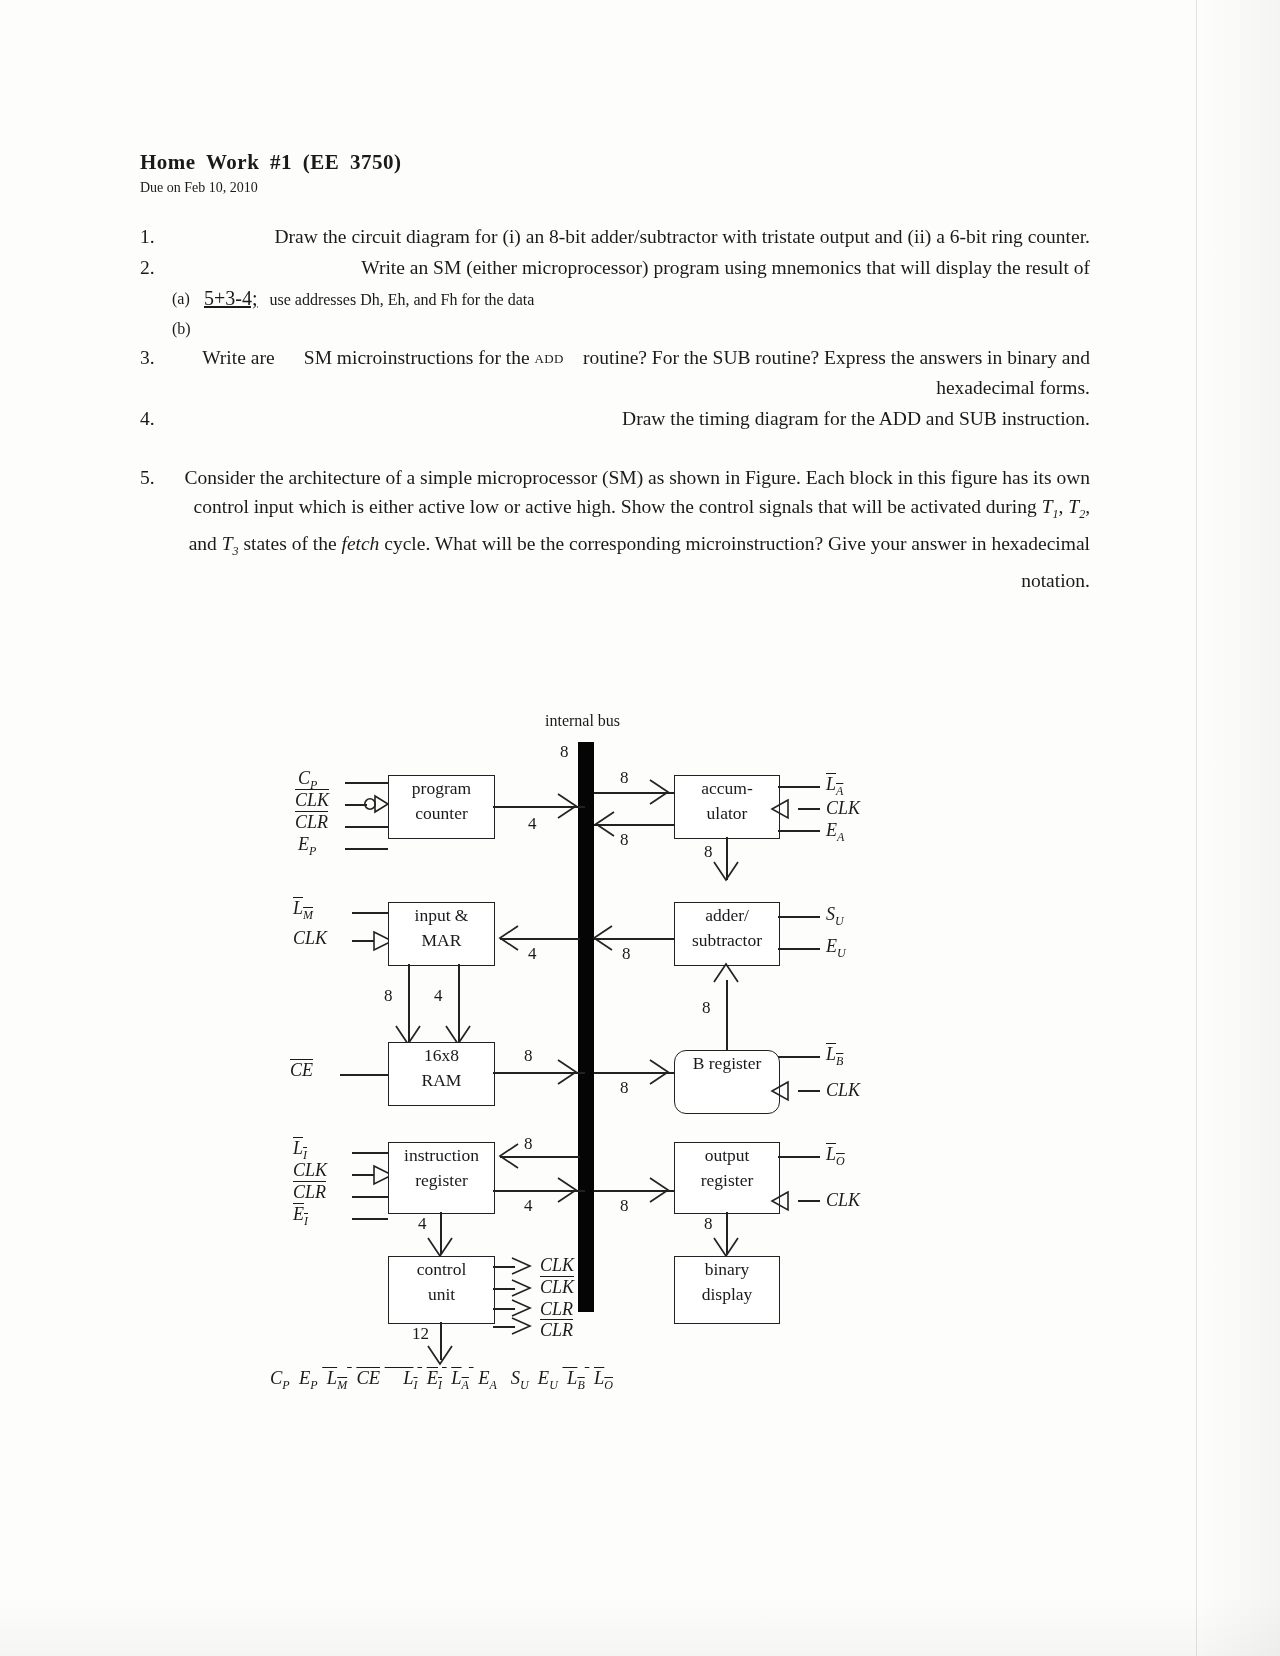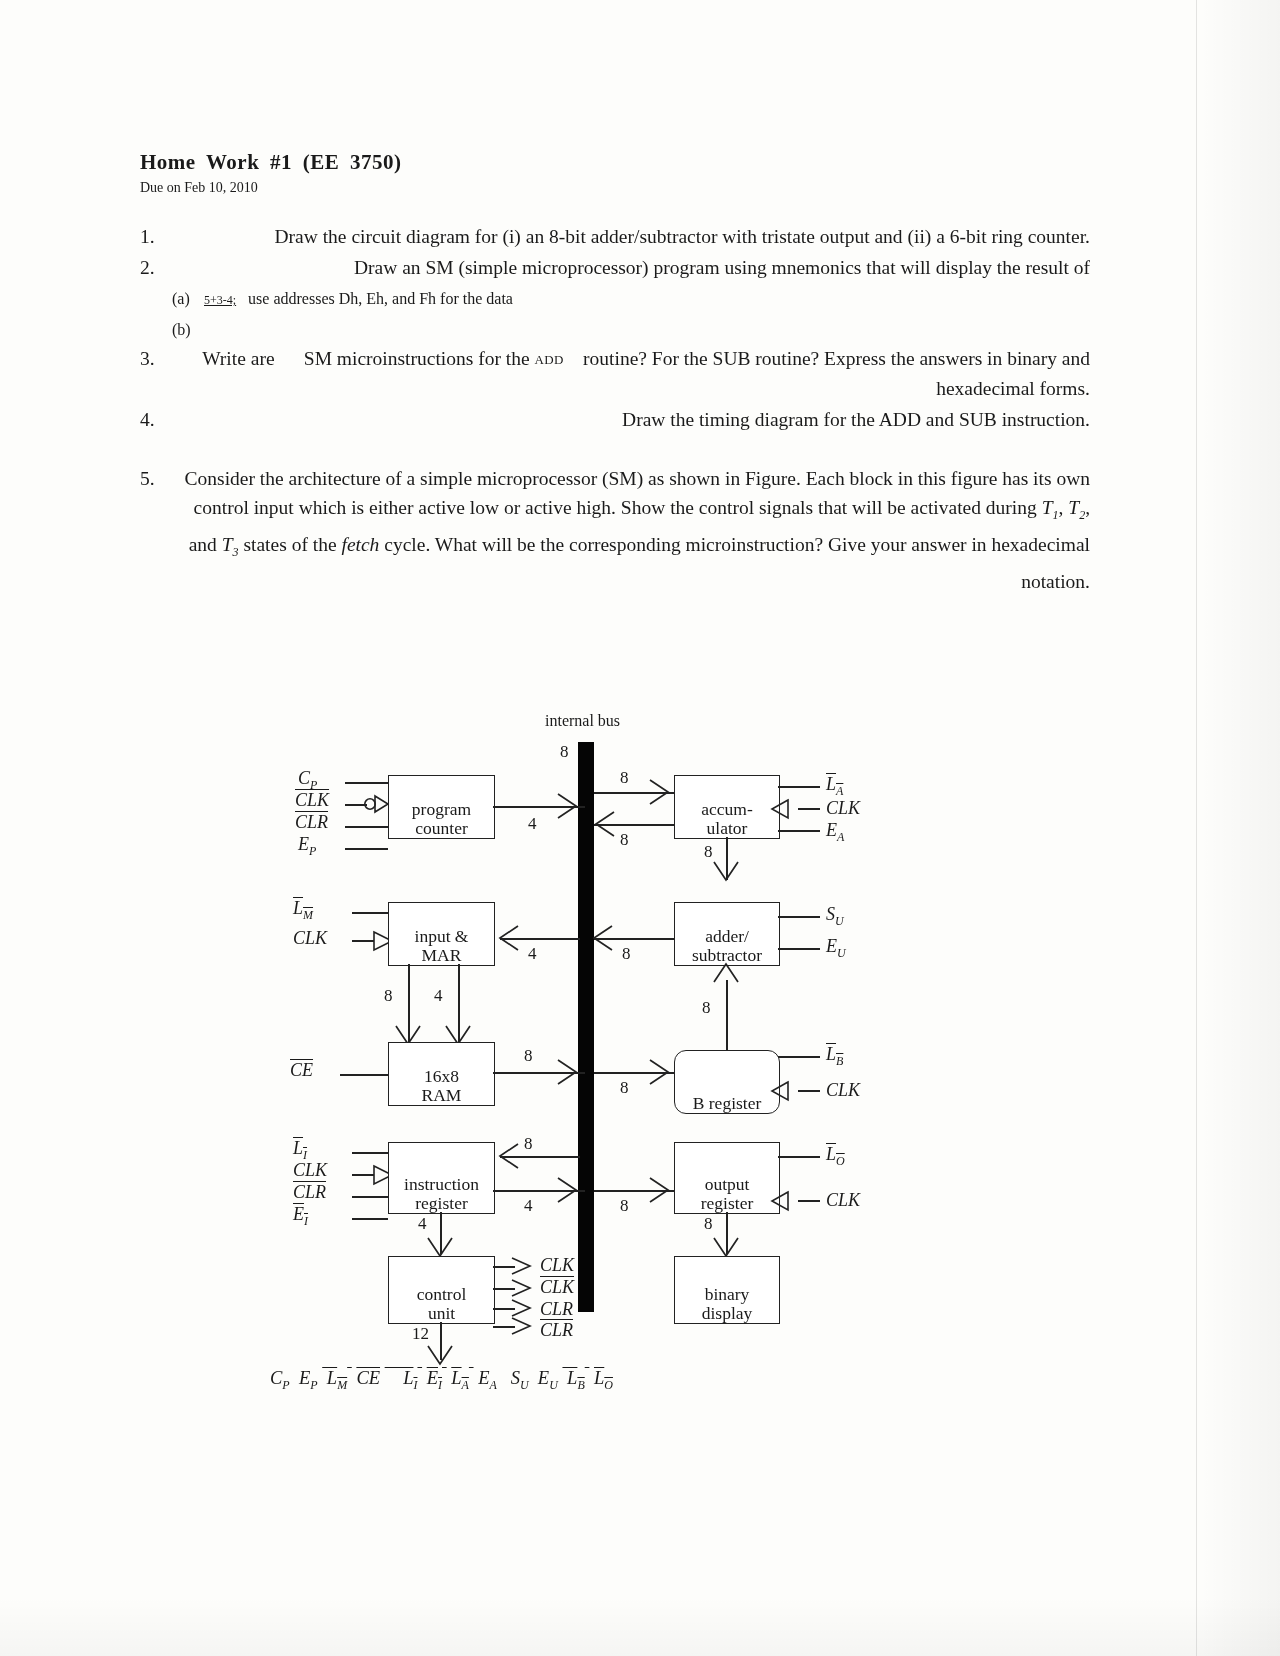--- a/index.html
+++ b/index.html
@@ -17,38 +17,38 @@
   .title{position:absolute;left:140px;top:150px;font-size:21px;font-weight:bold;
     letter-spacing:0.5px;word-spacing:5px;}
   .subtitle{position:absolute;left:140px;top:180px;font-size:14px;}
 
   .qlist{position:absolute;left:140px;top:222px;width:950px;}
   .q{display:flex;margin-bottom:2px;font-size:19.5px;line-height:29px;}
   .qnum{width:30px;flex:0 0 30px;text-align:left;}
   .qbody{flex:1;text-align:right;}
   .sub{margin-left:32px;display:flex;line-height:29px;}
   .sublab{width:32px;flex:0 0 32px;}
-  .small{font-size:12px;text-decoration:underline;}
+  .small{font-size:20px;text-decoration:underline;}
   .smaller{font-size:15px;}
   .tiny{font-size:13px;vertical-align:1px;letter-spacing:0.3px;}
   .ital{font-style:italic;}
   .q5{margin-top:30px;}
   sub.v{font-size:12px;font-style:italic;}
 
   
   .diagram{position:absolute;left:0;top:690px;width:1280px;height:730px;}
   .ovl{ text-decoration:overline; }
   .lbl{position:absolute;font-style:italic;font-size:18px;white-space:nowrap;}
   .lbl sub{font-size:12px;font-style:italic;}
   .lbl.up{text-decoration:overline;}
   .plain{position:absolute;font-size:16px;font-style:normal;white-space:nowrap;}
   .busnum{position:absolute;font-size:17px;font-style:normal;}
   .box{position:absolute;border:1.6px solid #222;background:#fff;
-       display:flex;align-items:flex-end;justify-content:center;text-align:center;
-       font-size:17.5px;line-height:19px;}
+       display:flex;align-items:flex-start;justify-content:center;text-align:center;
+       font-size:17.5px;line-height:25px;}
   .bus{position:absolute;background:#050505;}
   .ln{position:absolute;background:#222;}
   .hl{height:1.5px;}
   .vl{width:1.5px;}
   svg.ar{position:absolute;overflow:visible;}
   .bottomsig{position:absolute;font-style:italic;font-size:18.5px;white-space:nowrap;}
   .bottomsig sub{font-size:12px;}
 </style>
 </head>
 <body>
@@ -64,21 +64,21 @@
 
   <div class="qlist">
 
     <div class="q">
       <span class="qnum">1.</span>
       <span class="qbody">Draw the circuit diagram for (i) an 8-bit adder/subtractor with tristate output and (ii) a 6-bit  ring counter.</span>
     </div>
 
     <div class="q">
       <span class="qnum">2.</span>
-      <span class="qbody">Draw an SM (simple microprocessor) program using mnemonics that will display the result of</span>
+      <span class="qbody">Write an SM (either microprocessor) program using mnemonics that will display the result of</span>
     </div>
     <div class="sub">
       <span class="sublab">(a)</span>
       <span>
         <span class="small">5+3-4;</span>
         &nbsp;&nbsp;<span>use addresses Dh, Eh, and Fh for the data</span>
       </span>
     </div>
     <div class="sub">
       <span class="sublab">(b)</span>

